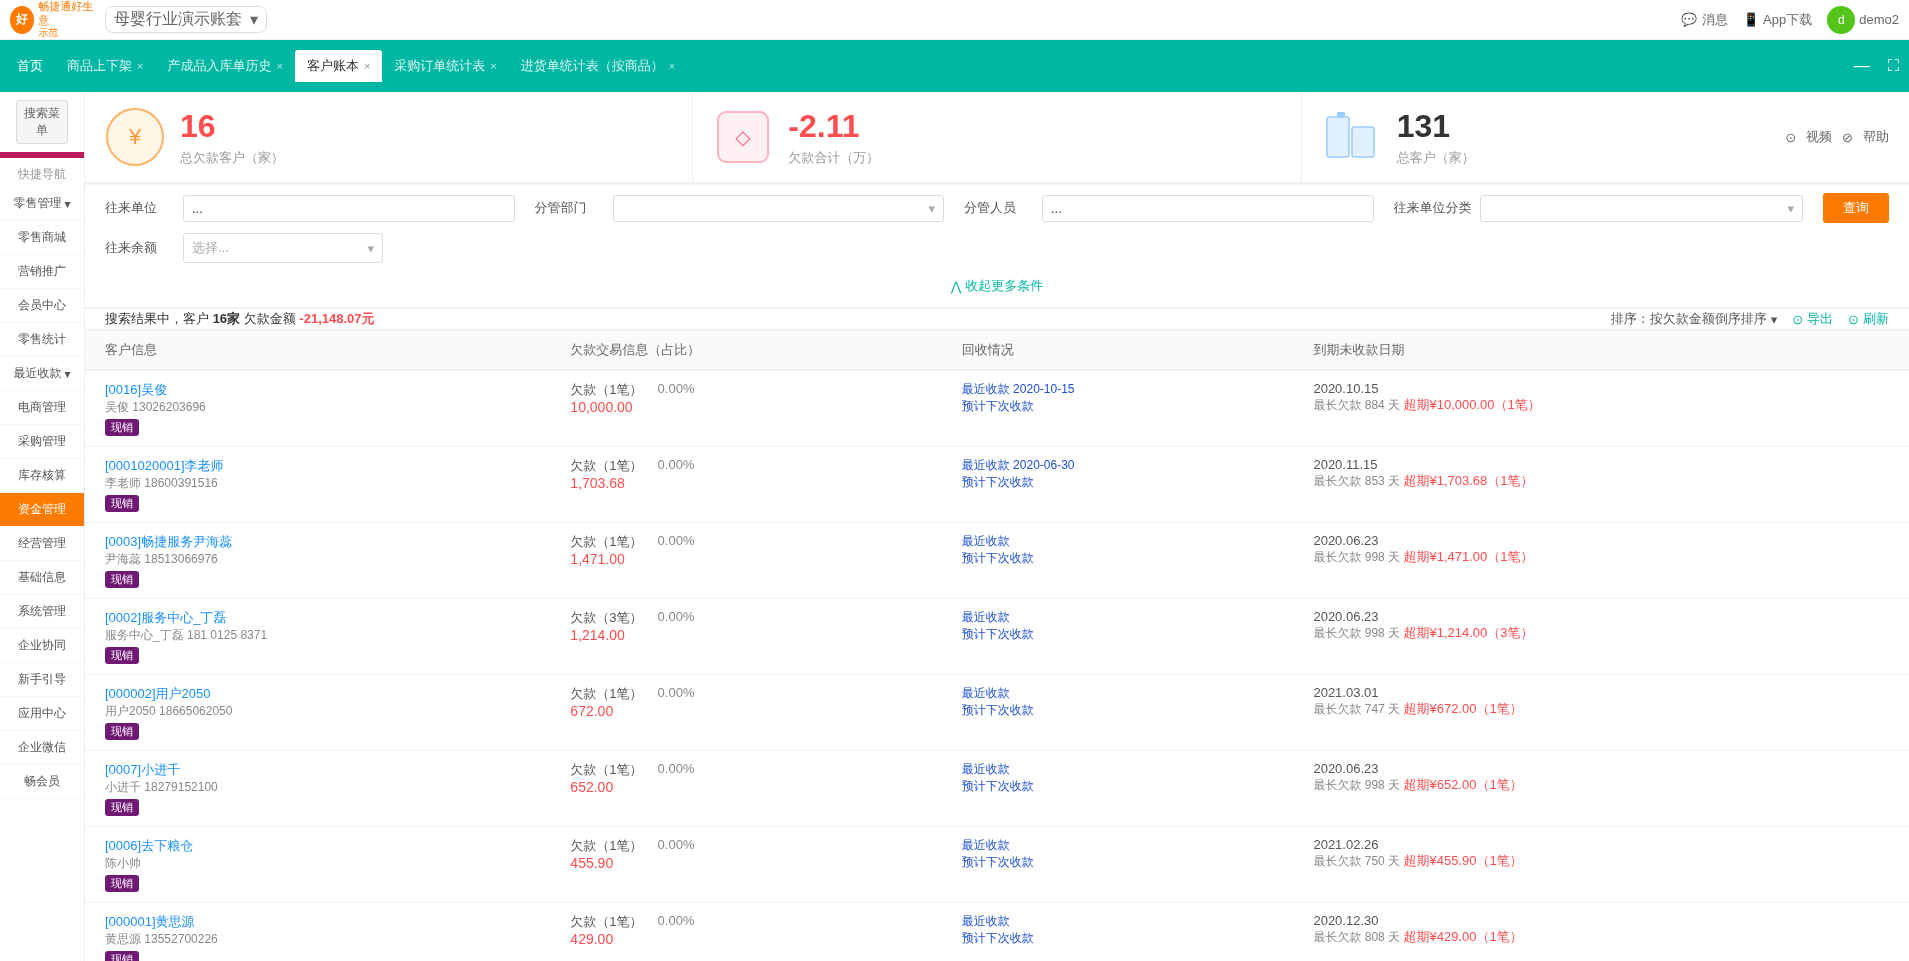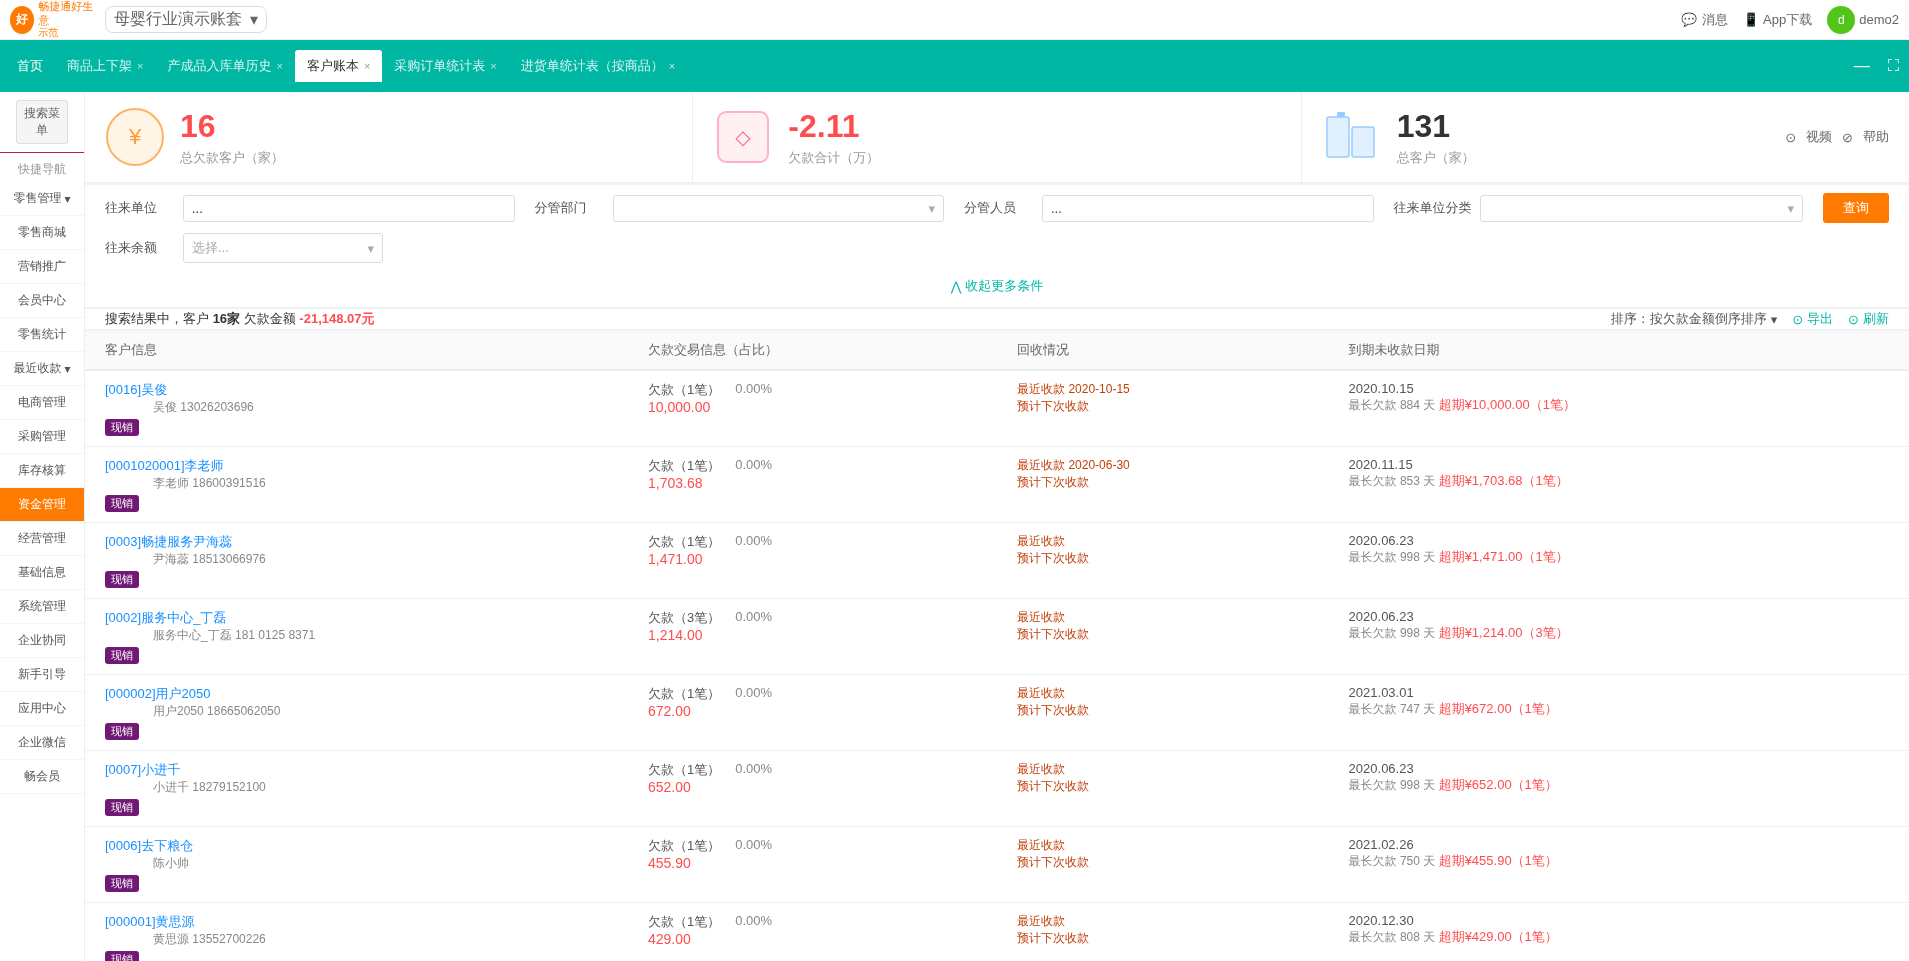--- a/index.html
+++ b/index.html
@@ -25,21 +25,21 @@
     .tab-item.active .tab-close { color: #999; }
     .tab-home { background: transparent; color: #fff; }
     .tabs-right { margin-left: auto; display: flex; gap: 8px; }
     .tabs-right-btn { color: #fff; cursor: pointer; font-size: 16px; padding: 0 5px; }
 
     
     .main-content { display: flex; flex: 1; overflow: hidden; }
 
     
     .sidebar { width: 85px; background: #fff; display: flex; flex-direction: column; border-right: 1px solid #eee; overflow-y: auto; }
-    .sidebar-search { padding: 8px 16px; border-bottom: 1px solid #be185d; }
+    .sidebar-search { padding: 8px 16px; border-bottom: 6px solid #be185d; }
     .sidebar-search-btn { width: 100%; background: #f5f5f5; border: 1px solid #ddd; border-radius: 3px; padding: 4px; text-align: center; cursor: pointer; font-size: 12px; color: #666; }
     .sidebar-nav-label { padding: 8px 5px 4px; font-size: 12px; color: #999; text-align: center; cursor: pointer; }
     .sidebar-item { padding: 8px 5px; text-align: center; cursor: pointer; font-size: 12px; color: #555; border-bottom: 1px solid #f5f5f5; }
     .sidebar-item.active { background: #ff7a00; color: #fff; }
     .sidebar-expand { display: flex; align-items: center; justify-content: center; gap: 3px; padding: 8px 5px; font-size: 12px; color: #555; cursor: pointer; border-bottom: 1px solid #f5f5f5; }
 
     
     .page-area { flex: 1; display: flex; flex-direction: column; overflow: hidden; background: #f0f2f5; }
 
     
@@ -74,26 +74,26 @@
     .action-btn { display: flex; align-items: center; gap: 4px; cursor: pointer; color: #00b7a4; }
 
     
     .table-container { flex: 1; overflow-y: auto; background: #fff; margin-top: 2px; }
     table { width: 100%; border-collapse: collapse; }
     thead tr { background: #fafafa; border-bottom: 2px solid #eee; }
     thead th { padding: 10px 20px; text-align: left; font-size: 13px; color: #666; font-weight: 500; white-space: nowrap; }
     tbody tr { border-bottom: 1px solid #f0f0f0; }
     tbody td { padding: 10px 20px; vertical-align: top; font-size: 13px; }
     .customer-name { color: #1890ff; cursor: pointer; font-size: 13px; }
-    .customer-phone { color: #888; font-size: 12px; margin-left: 48px; }
+    .customer-phone { color: #888; font-size: 12px; }
     .tag-green { background: #701a75; color: #fff; border-radius: 3px; padding: 1px 6px; font-size: 11px; display: inline-block; margin-top: 3px; }
     .debt-count { color: #555; font-size: 13px; }
     .debt-amount { color: #ff4d4f; font-size: 14px; font-weight: 500; cursor: pointer; }
     .debt-percent { color: #888; font-size: 13px; }
-    .return-date { color: #c2410c; font-size: 12px; }
+    .return-date { color: #1d4ed8; font-size: 12px; }
     .overdue-text { color: #ff4d4f; font-size: 13px; cursor: pointer; }
     .overdue-day { color: #888; font-size: 12px; }
     .due-date { color: #555; font-size: 13px; }
     .cell-flex { display: flex; align-items: flex-start; gap: 15px; }
 
     
     ::-webkit-scrollbar { width: 6px; height: 6px; }
     ::-webkit-scrollbar-thumb { background: #ccc; border-radius: 3px; }
   </style>
 </head>

